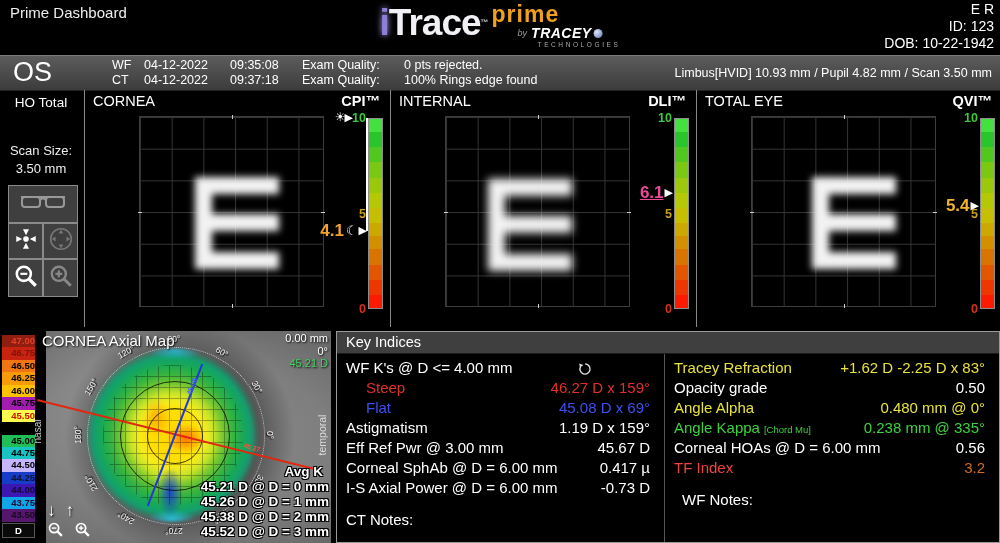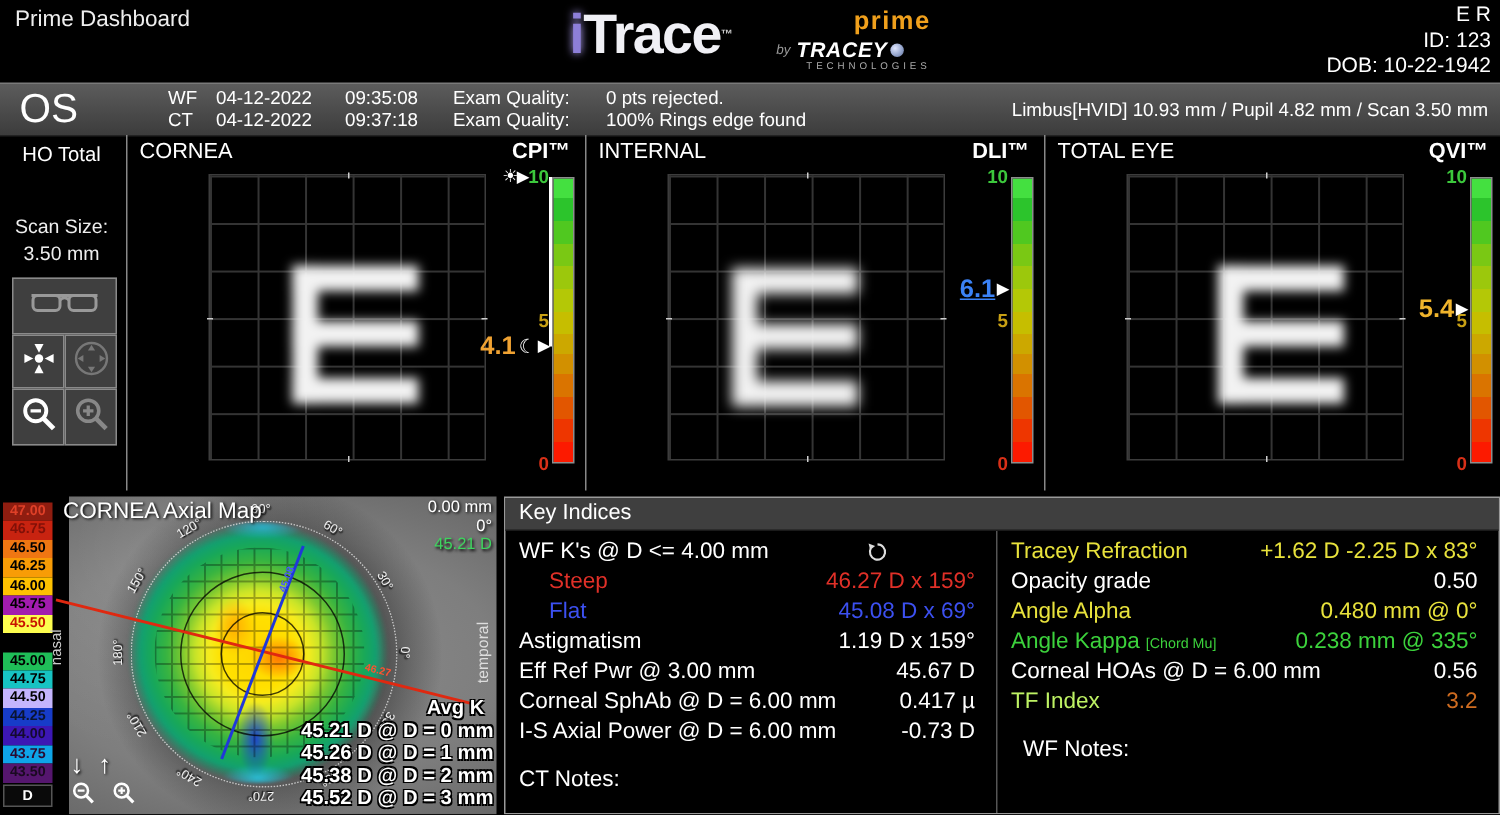--- a/index.html
+++ b/index.html
@@ -8,21 +8,21 @@
 
   
   .hdr{position:absolute;top:0;left:0;right:0;height:55px;background:#000;}
   .app-title{position:absolute;left:10px;top:4px;font-size:15px;color:#eee;}
   .patient{position:absolute;right:6px;top:1px;text-align:right;font-size:14px;line-height:17px;color:#fff;}
   .logo{position:absolute;left:50%;top:3px;transform:translateX(-50%);display:flex;align-items:flex-start;}
   .logo-itrace{font-size:37px;font-weight:bold;letter-spacing:-1px;color:#f0f0f5;line-height:40px;}
   .logo-i{color:#8d7fd8;text-shadow:0 0 6px #b9aaff;}
   .tm{font-size:8px;vertical-align:bottom;color:#ccc;}
   .logo-right{display:flex;flex-direction:column;margin-left:4px;margin-top:0;}
-  .logo-prime{color:#f0a01c;font-size:17px;font-weight:bold;letter-spacing:1px;line-height:22px;text-align:right;}
+  .logo-prime{color:#f0a01c;font-size:23px;font-weight:bold;letter-spacing:1px;line-height:22px;}
   .logo-byrow{display:flex;align-items:center;margin-left:26px;margin-top:0;}
   .logo-by{font-size:9px;color:#999;font-style:italic;margin-right:4px;}
   .logo-tracey{font-size:14px;font-weight:bold;font-style:italic;color:#fff;letter-spacing:.5px;}
   .globe{width:9px;height:9px;border-radius:50%;margin-left:2px;
          background:radial-gradient(circle at 35% 35%,#dfe6ff,#8fa0c8 60%,#5a6a90);}
   .logo-tech{font-size:6.5px;color:#aaa;letter-spacing:2.6px;margin-left:46px;}
 
   
   .exam-bar{position:absolute;top:55px;left:0;right:0;height:34px;
             background:linear-gradient(#5c5c5c,#3c3c3c);border-top:1px solid #7a7a7a;border-bottom:1px solid #222;}
@@ -79,21 +79,21 @@
   .track{position:absolute;right:16px;top:0;bottom:0;width:90px;}
   .photline{position:absolute;right:-1px;top:0;width:2px;background:#fff;}
   .marker{position:absolute;right:0;display:flex;align-items:center;gap:1px;}
   .mval{font-size:17px;font-weight:bold;}
   .moon{color:#fff;font-size:13px;margin-left:1px;}
   .marr{color:#fff;font-size:11px;}
 
   
   .bottom{position:absolute;top:331px;left:0;right:0;bottom:0;}
   .dcol{position:absolute;left:2px;top:4px;width:33px;}
-  .dstep{height:12.45px;line-height:12.6px;font-size:9.5px;font-weight:bold;text-align:center;}
+  .dstep{height:12.45px;line-height:12.6px;font-size:9.5px;font-weight:bold;text-align:right;}
   .dunit{height:13px;line-height:13px;margin-top:1px;background:#0a0a0a;border:1px solid #555;
          color:#fff;font-size:9.5px;font-weight:bold;text-align:center;}
 
   .mapwrap{position:absolute;left:35px;top:0;width:296px;height:212px;}
   .photo{position:absolute;left:11px;right:0;top:0;bottom:0;
     background:
       radial-gradient(circle at 47% 50%, rgba(0,0,0,0) 58px, rgba(30,30,30,.5) 76px, rgba(0,0,0,0) 115px),
       radial-gradient(circle at 20% 20%, rgba(255,255,255,.10), rgba(0,0,0,0) 45%),
       radial-gradient(ellipse 130% 100% at 48% 52%, #8d8d8d 0%, #7e7e7e 40%, #5f5f5f 72%, #303030 100%);}
   .map-title{position:absolute;left:7px;top:1px;font-size:15px;color:#fff;z-index:6;text-shadow:1px 1px 2px #000;}
@@ -307,21 +307,21 @@
               <i class="h b"></i>
             </div>
         </div>
         <div class="scale">
           <div class="sbar"></div>
           <span class="s-max">10</span>
           <span class="s-mid">5</span>
           <span class="s-min">0</span>
           <div class="track">
             <div class="marker" style="bottom: calc(61% - 10px);">
-              <span class="mval" style="color: #3b82f6; text-decoration: underline;">6.1</span>
+              <span class="mval" style="color: #ec4899; text-decoration: underline;">6.1</span>
               <span class="marr">▶</span>
             </div>
           </div>
         </div>
       </div>
     </section>
 
     <section class="epanel p2">
       <div class="epanel-head">
         <span class="ep-title">TOTAL EYE</span>
@@ -498,21 +498,21 @@
           </div>
           <div class="ki-row">
             <span class="ki-label" style="color: rgb(60, 210, 60);">Angle Kappa</span><span class="ki-suffix" style="color: rgb(60, 210, 60);">[Chord Mu]</span>
             <span class="ki-value" style="color: rgb(60, 210, 60);">0.238 mm @ 335°</span>
           </div>
           <div class="ki-row">
             <span class="ki-label">Corneal HOAs @ D = 6.00 mm</span>
             <span class="ki-value">0.56</span>
           </div>
           <div class="ki-row">
-            <span class="ki-label" style="color: #bef264;">TF Index</span>
+            <span class="ki-label" style="color: #ef4444;">TF Index</span>
             <span class="ki-value" style="color: rgb(207, 108, 32);">3.2</span>
           </div>
           <div class="notes wf">WF Notes:</div>
         </div>
       </div>
     </div>
   </div>
 </div>
 
 </body></html>

